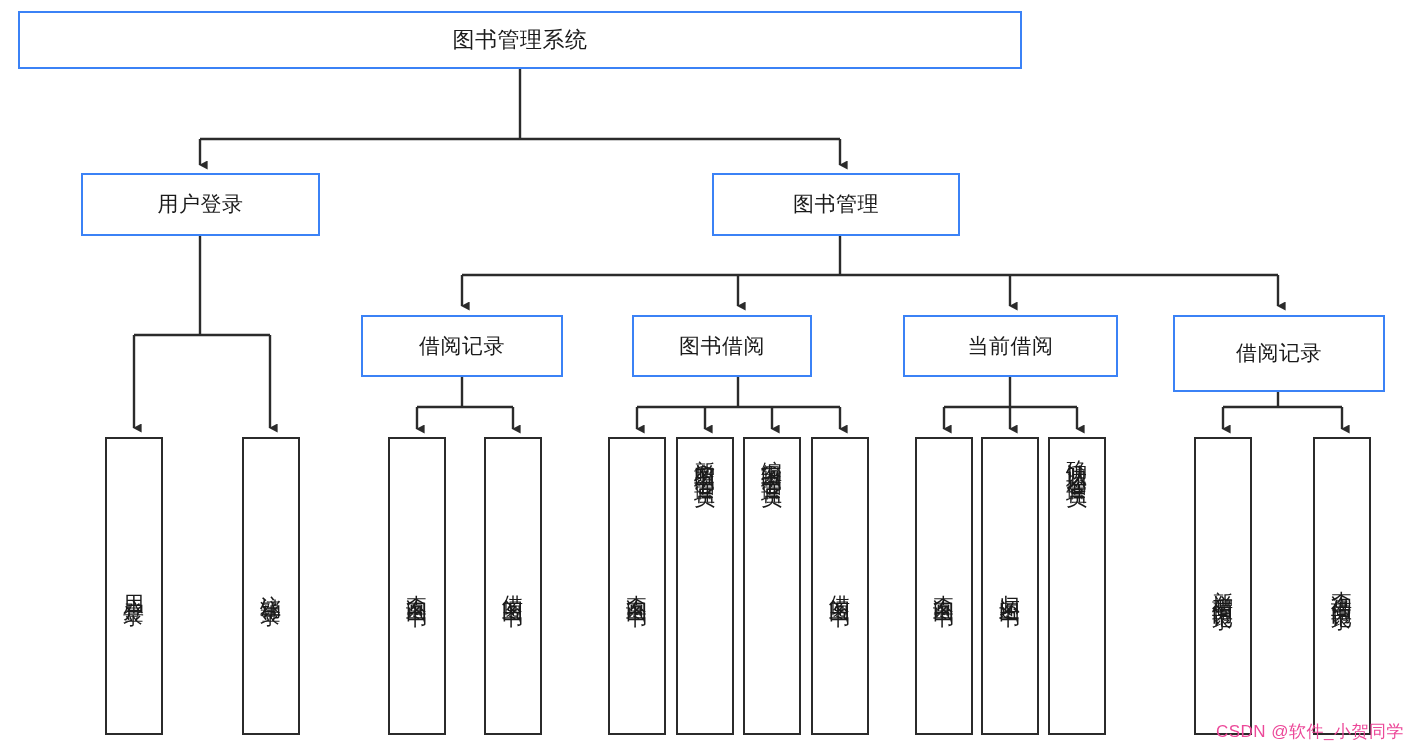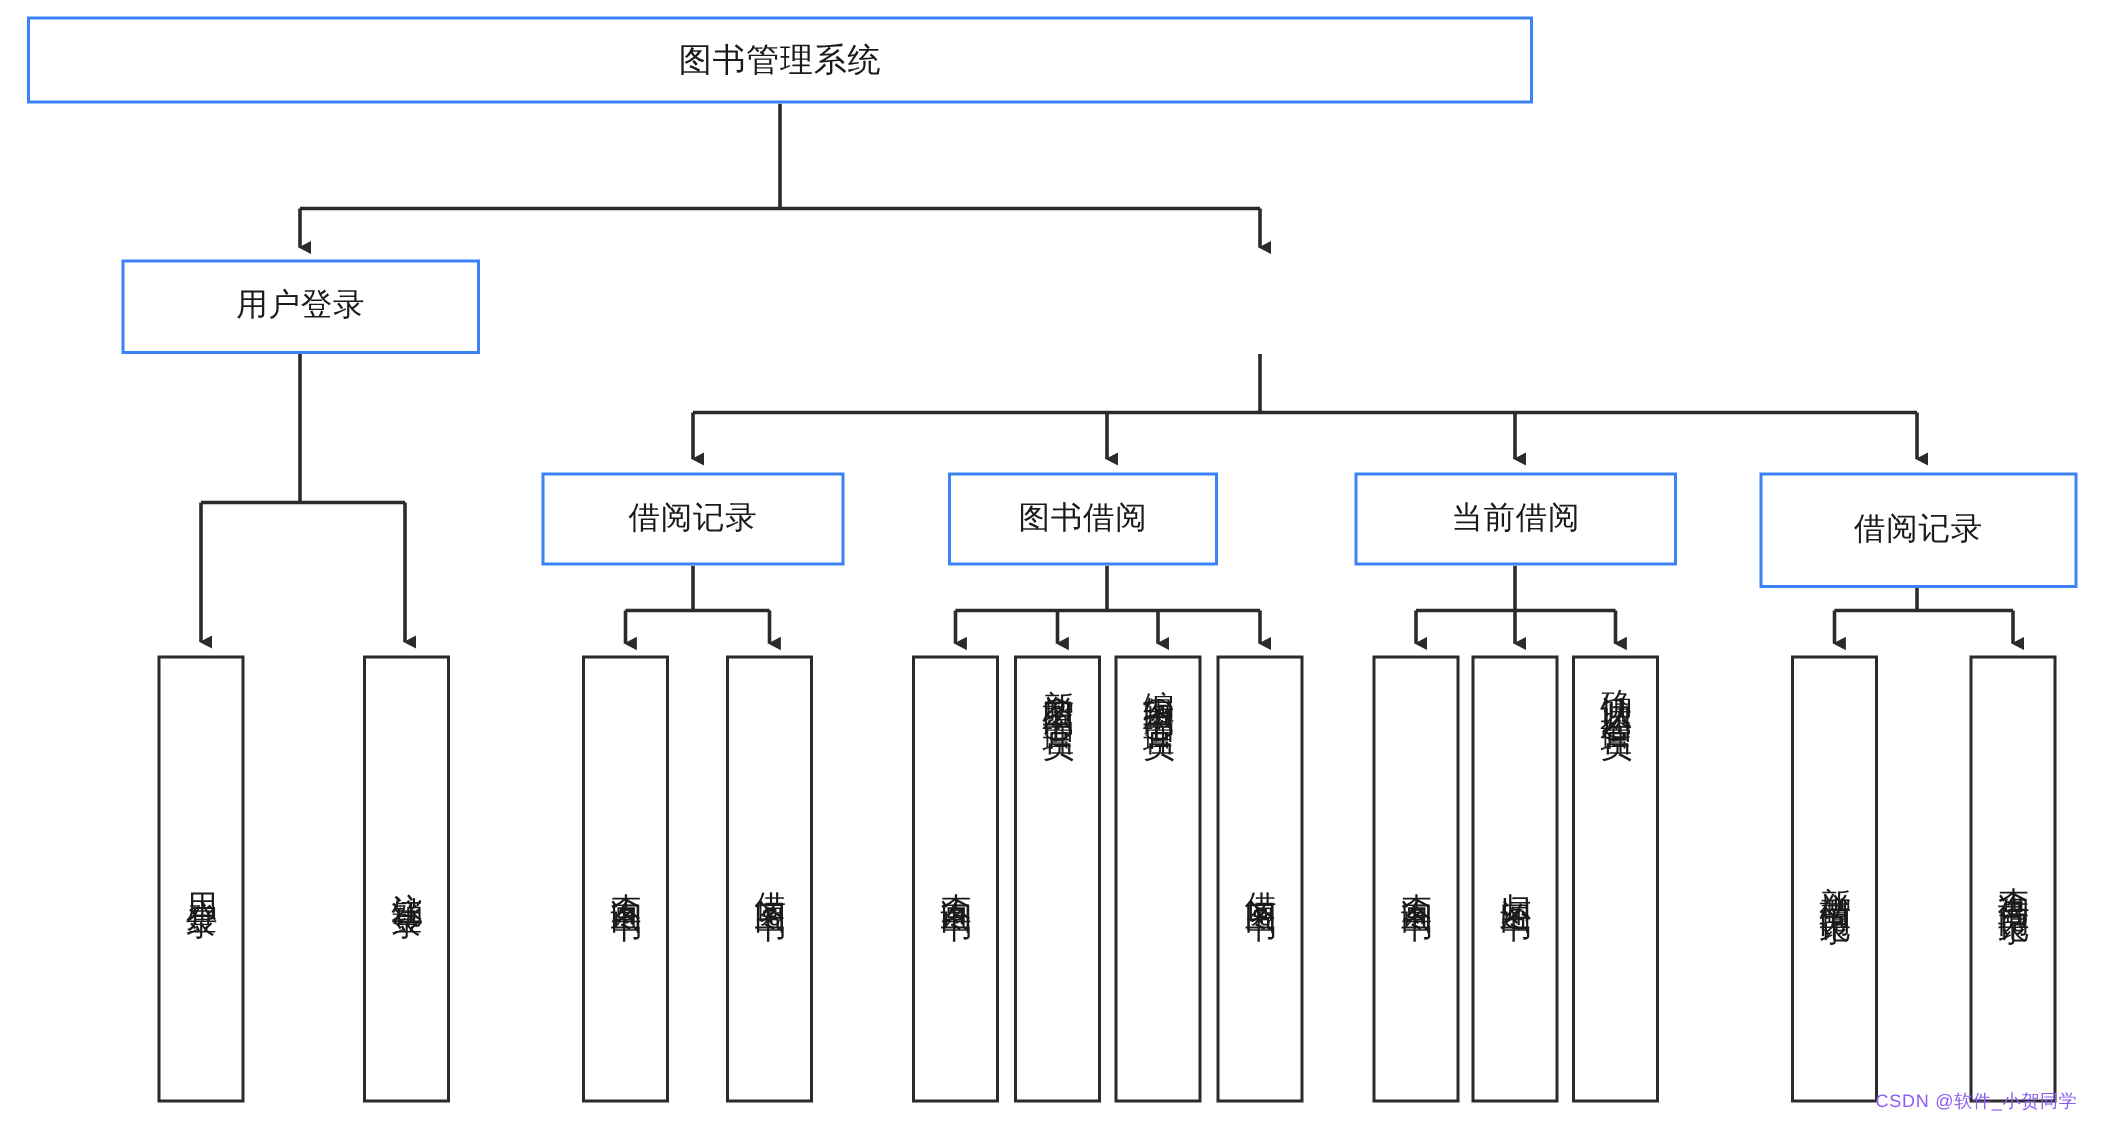--- a/index.html
+++ b/index.html
@@ -54,24 +54,24 @@
     text-orientation:upright;
     font-size:21px;
     letter-spacing:4px;
     line-height:1;
     color:#1a1a1a;
     padding-top:4px;
     padding-bottom:4px;
   }
   #watermark{
     position:absolute;
-    right:20px;
+    right:1px;
     bottom:4px;
-    font-size:12px;
-    color:#8b5cf6;
+    font-size:17px;
+    color:#ec4899;
     letter-spacing:0.5px;
     white-space:nowrap;
     pointer-events:none;
   }
 </style>
 </head>
 <body>
 
 <div id="canvas">
 
@@ -125,20 +125,23 @@
     </g>
   </svg>
 
   <div class="node root" style="left:18px;top:11px;width:1004px;height:58px;">
     <span class="lbl">图书管理系统</span>
   </div>
 
   <div class="node" style="left:81px;top:173px;width:239px;height:63px;">
     <span class="lbl">用户登录</span>
   </div>
+  <div class="node" style="left:712px;top:173px;width:248px;height:63px;">
+    <span class="lbl">图书管理</span>
+  </div>
 
   <div class="node" style="left:361px;top:315px;width:202px;height:62px;">
     <span class="lbl">借阅记录</span>
   </div>
   <div class="node" style="left:632px;top:315px;width:180px;height:62px;">
     <span class="lbl">图书借阅</span>
   </div>
   <div class="node" style="left:903px;top:315px;width:215px;height:62px;">
     <span class="lbl">当前借阅</span>
   </div>

